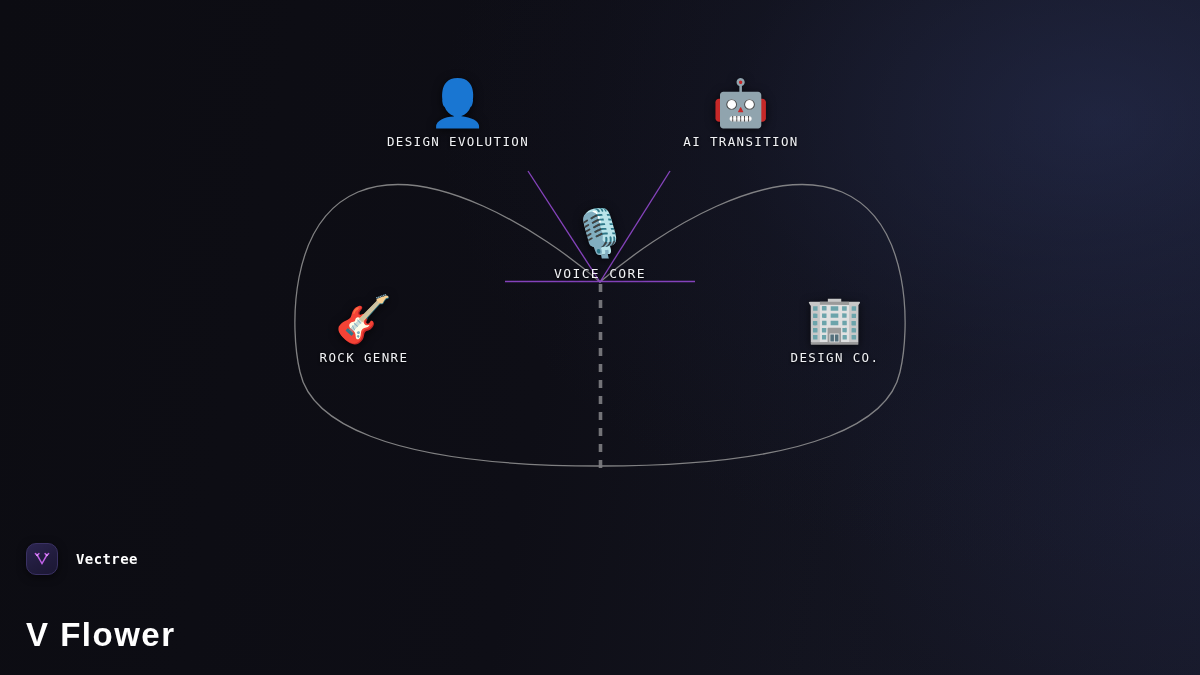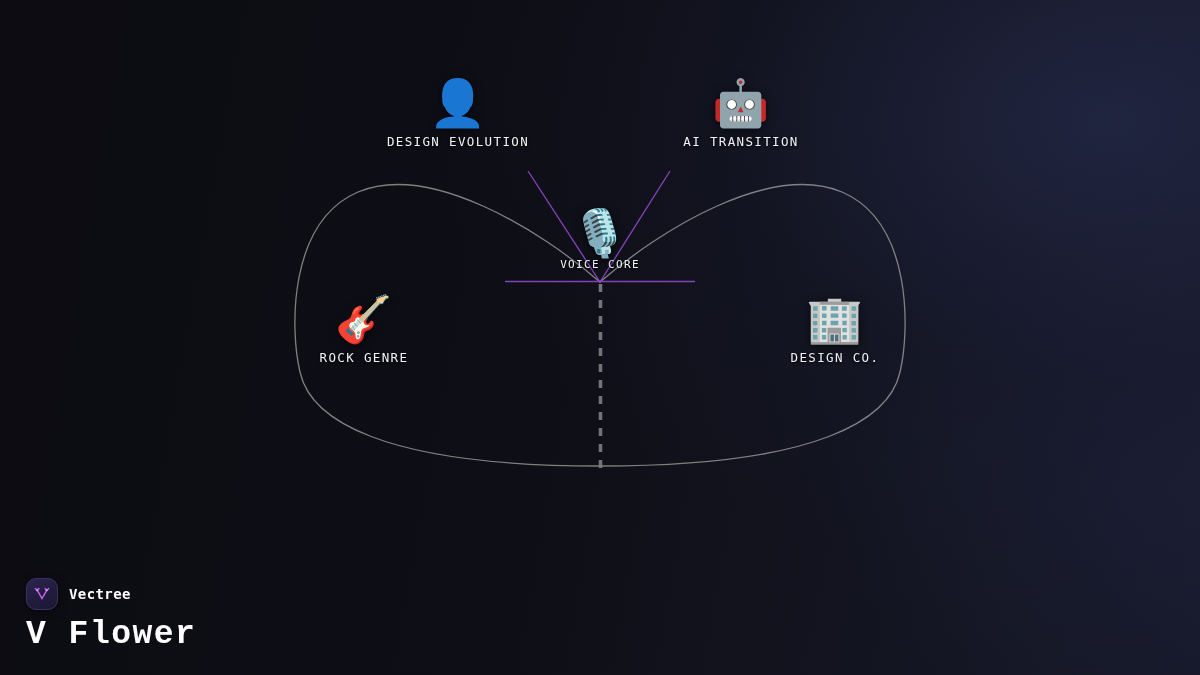--- a/index.html
+++ b/index.html
@@ -38,52 +38,52 @@
     filter:drop-shadow(0 2px 5px rgba(0,0,0,0.65));
   }
   .node-label {
     font-family:"DejaVu Sans Mono","Liberation Mono",monospace;
     color:#f2f3f6;
     letter-spacing:1.35px;
     white-space:nowrap;
     text-shadow:0 1px 3px rgba(0,0,0,0.9);
   }
   .node.center .node-icon { font-size:46px; }
-  .node.center .node-label { font-size:11px; margin-top:2px; }
+  .node.center .node-label { font-size:13px; margin-top:10px; }
   .node.leaf .node-icon { font-size:46px; }
   .node.leaf .node-label { font-size:12.5px; margin-top:8px; }
 
   
   #footer {
     position:absolute; left:0; bottom:0;
     width:1200px; height:120px;
     padding:0 26px 22px 26px;
     display:flex; align-items:flex-end;
     justify-content:space-between;
     pointer-events:none;
   }
   #footer-left { display:flex; flex-direction:column; gap:7px; }
-  #brand-row { display:flex; align-items:center; gap:11px; }
+  #brand-row { display:flex; align-items:center; gap:18px; }
   #brand-badge {
     width:32px; height:32px; border-radius:10px;
     background:linear-gradient(150deg,#2c2550 0%,#211c3d 55%,#1b1733 100%);
     border:1px solid #3a3163;
     display:flex; align-items:center; justify-content:center;
     box-shadow:0 2px 8px rgba(0,0,0,0.55);
     flex:none;
   }
   #brand-name {
     font-family:"DejaVu Sans Mono","Liberation Mono",monospace;
     font-size:14px; font-weight:bold; color:#ffffff;
     letter-spacing:0.4px;
   }
   #page-title {
-    font-family:Liberation Mono, monospace;
+    font-family:Liberation Sans, sans-serif;
     font-size:33px; font-weight:bold; color:#ffffff;
-    letter-spacing:1.5px; line-height:1.1;
+    letter-spacing:1.5px; line-height:1.1;margin-top:35px;
   }
   #footer-url {
     font-family:"DejaVu Sans Mono","Liberation Mono",monospace;
     font-size:13.5px; color:#7b7f8e; letter-spacing:0.5px;
     padding-bottom:4px;
   }
 </style>
 </head>
 <body>
 

